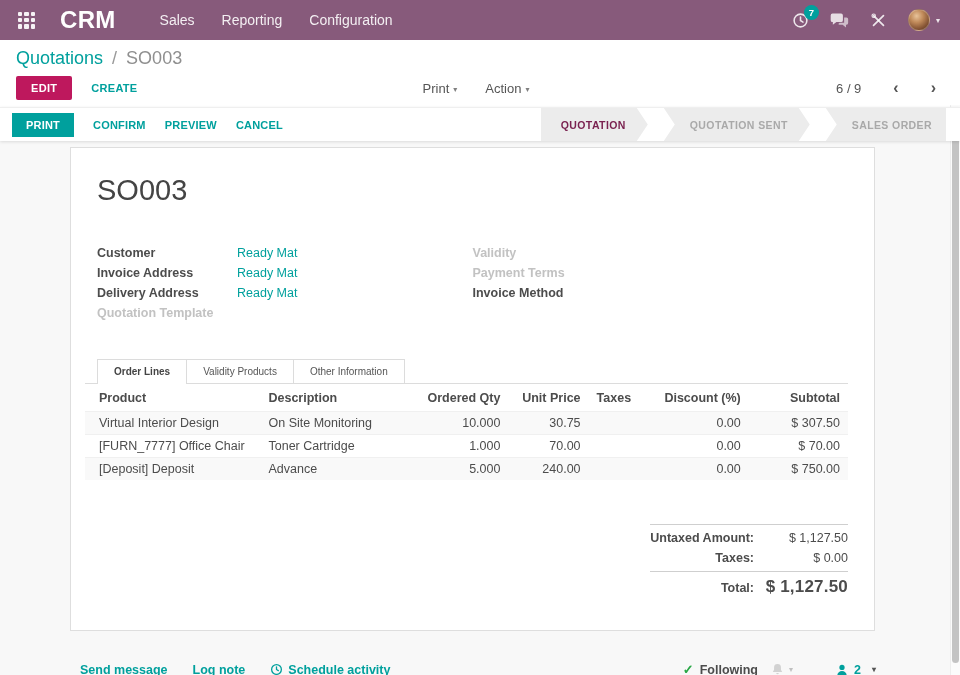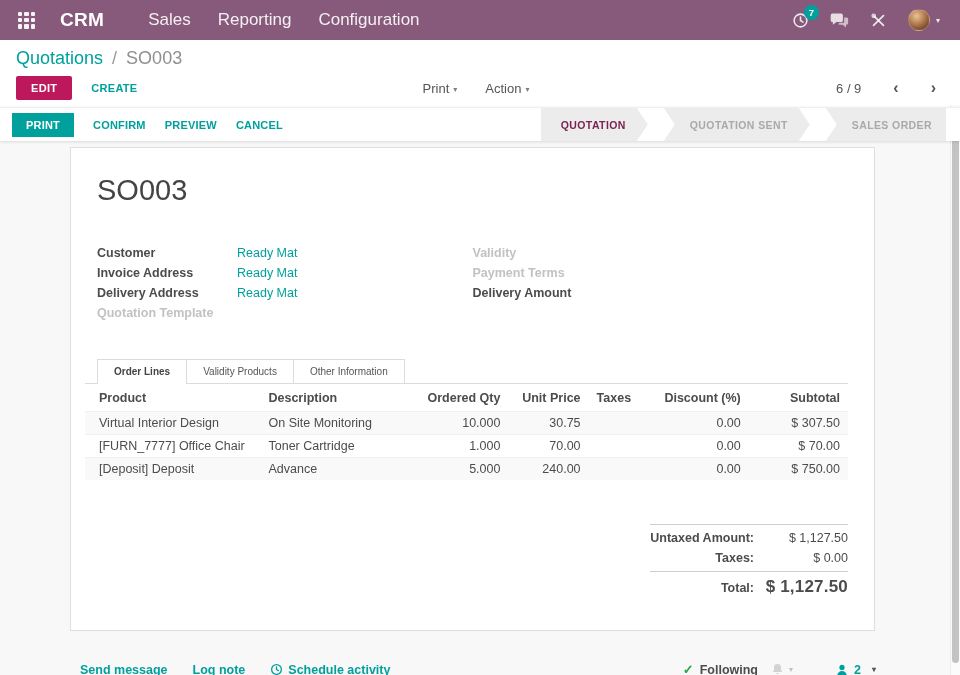--- a/index.html
+++ b/index.html
@@ -12,22 +12,22 @@
     overflow: hidden;
   }
   
   .navbar {
     height: 40px; background: #875A7B;
     display: flex; align-items: center; padding: 0 14px;
   }
   .apps-grid { width: 17px; height: 17px; display: grid;
     grid-template-columns: repeat(3,1fr); gap: 2px; margin: 0 25px 0 4px; cursor: pointer; }
   .apps-grid i { background: rgba(255,255,255,.92); border-radius: 1px; display: block; }
-  .brand { color: #fff; font-size: 19px; font-weight: bold; margin-right: 44px; letter-spacing: .3px; }
-  .nav-menu { color: rgba(255,255,255,.9); font-size: 17px; margin-right: 27px; cursor: pointer; }
+  .brand { color: #fff; font-size: 24px; font-weight: bold; margin-right: 44px; letter-spacing: .3px; }
+  .nav-menu { color: rgba(255,255,255,.9); font-size: 14px; margin-right: 27px; cursor: pointer; }
   .nav-right { margin-left: auto; display: flex; align-items: center; gap: 21px; padding-right: 6px; }
   .nav-icon { position: relative; display: flex; align-items: center; cursor: pointer; }
   .nav-icon svg { display: block; }
   .badge { position: absolute; top: -7px; right: -10px; min-width: 15px; height: 15px;
     background: #00A09D; color: #fff; font-size: 9.5px; font-weight: bold;
     border-radius: 50%; display: flex; align-items: center; justify-content: center; }
   .avatar { width: 22px; height: 22px; border-radius: 50%;
     background: radial-gradient(circle at 38% 30%, #e8c39a 0%, #c08a5a 35%, #7a4a2d 75%, #4d2e1a 100%);
     border: 1px solid rgba(255,255,255,.25); }
   
@@ -234,21 +234,21 @@
       <div class="fcol">
         <div class="frow">
           <span class="flabel muted">Validity</span>
           <span class="fvalue"></span>
         </div>
         <div class="frow">
           <span class="flabel muted">Payment Terms</span>
           <span class="fvalue"></span>
         </div>
         <div class="frow">
-          <span class="flabel">Delivery Amount</span>
+          <span class="flabel">Invoice Method</span>
           <span class="fvalue"></span>
         </div>
       </div>
     </div>
 
     <div class="notebook">
       <div class="tabs">
         <div class="tab active">Order Lines</div>
         <div class="tab">Validity Products</div>
         <div class="tab">Other Information</div>

